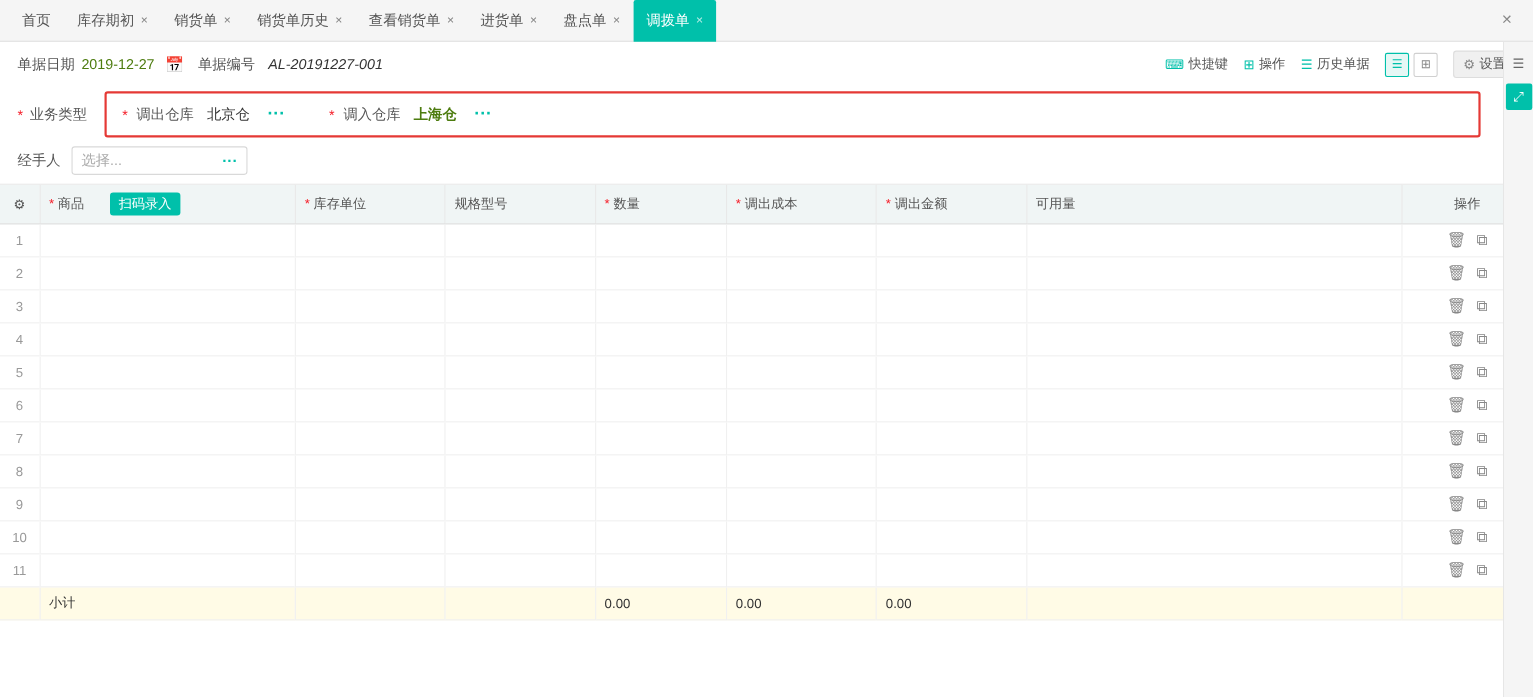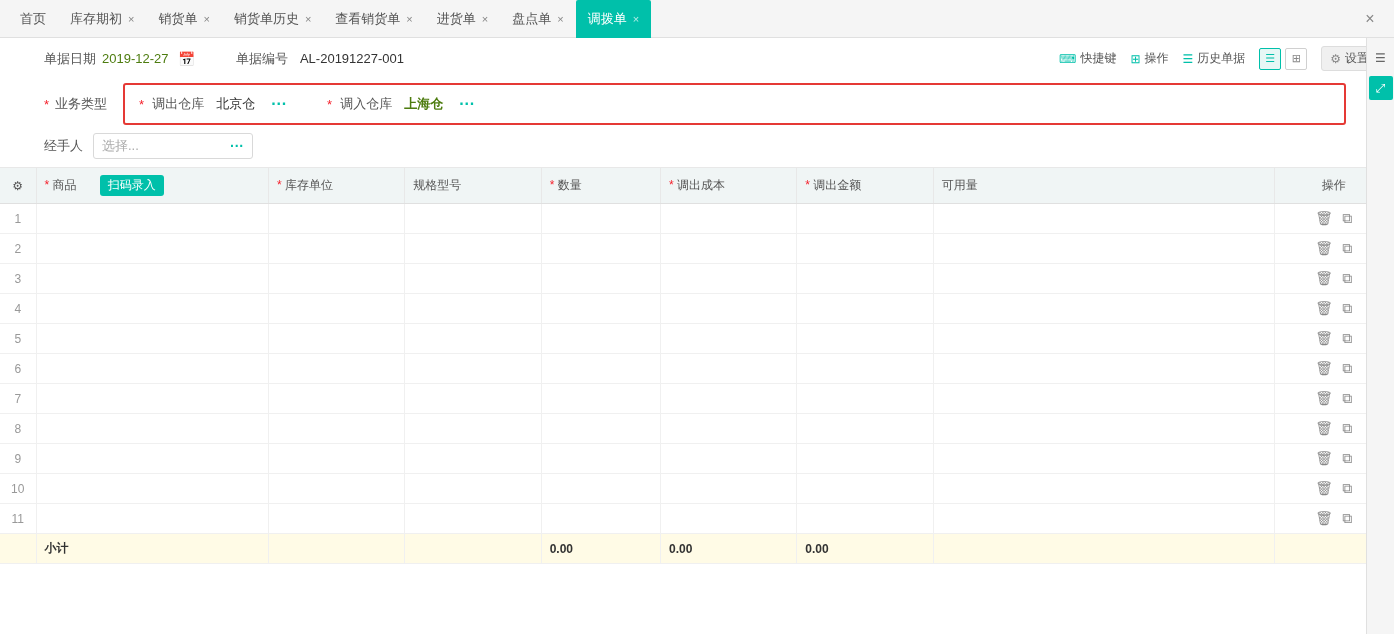--- a/index.html
+++ b/index.html
@@ -52,21 +52,21 @@
       display: flex; align-items: center; gap: 4px;
       background: #f0f0f0;
       border: 1px solid #ddd;
       border-radius: 3px;
       padding: 3px 8px;
       cursor: pointer;
       font-size: 12px;
       color: #555;
     }
     .form-field {
-      display: flex; align-items: center; gap: 6px; margin-left: 28px;
+      display: flex; align-items: center; gap: 6px;
     }
     .form-label {
       font-size: 13px; color: #555; white-space: nowrap;
     }
     .required { color: #f5222d; }
     .form-value {
       font-size: 13px; color: #333;
     }
     .form-select-box {
       display: flex; align-items: center;
@@ -122,21 +122,21 @@
       border-bottom: 1px solid #e0e0e0;
       text-align: left;
       font-weight: normal;
       white-space: nowrap;
     }
     tbody tr {
       border-bottom: 1px solid #f0f0f0;
     }
     tbody tr.subtotal {
       background: #fffbe6;
-      font-weight: bold;
+      font-weight: normal;
     }
     tbody td {
       padding: 6px 8px;
       font-size: 12px;
       color: #333;
       border-right: 1px solid #f0f0f0;
       white-space: nowrap;
     }
     tbody td.row-num {
       color: #999;
@@ -254,21 +254,21 @@
 <div class="content-area">
 
   <div class="form-row-top">
     <div class="form-field">
       <span class="form-label">单据日期</span>
       <span class="form-value" style="color:#4d7c0f; margin-right:4px;">2019-12-27</span>
       <span style="color:#00c0aa; cursor:pointer; font-size:14px;">📅</span>
     </div>
     <div class="form-field">
       <span class="form-label">单据编号</span>
-      <span class="form-value" style="margin-left:6px;">AL-20191227-001</span>
+      <span class="form-value" style="margin-left:6px;font-style:italic;">AL-20191227-001</span>
     </div>
     <div style="margin-left:auto; display:flex; align-items:center; gap:14px;">
       <div class="toolbar-right-item">
         <span style="color:#00c0aa;">⌨</span>
         <span>快捷键</span>
       </div>
       <div class="toolbar-right-item">
         <span style="color:#00c0aa;">⊞</span>
         <span>操作</span>
       </div>

